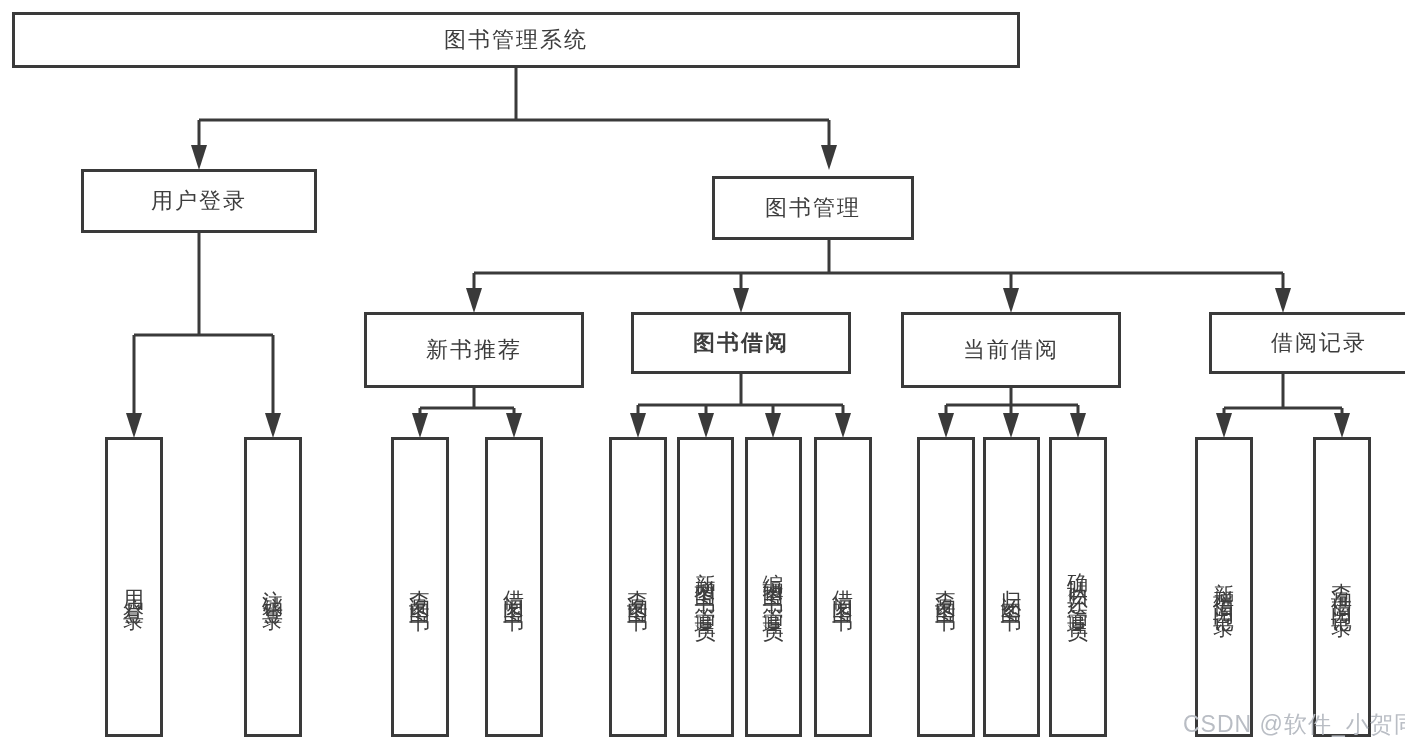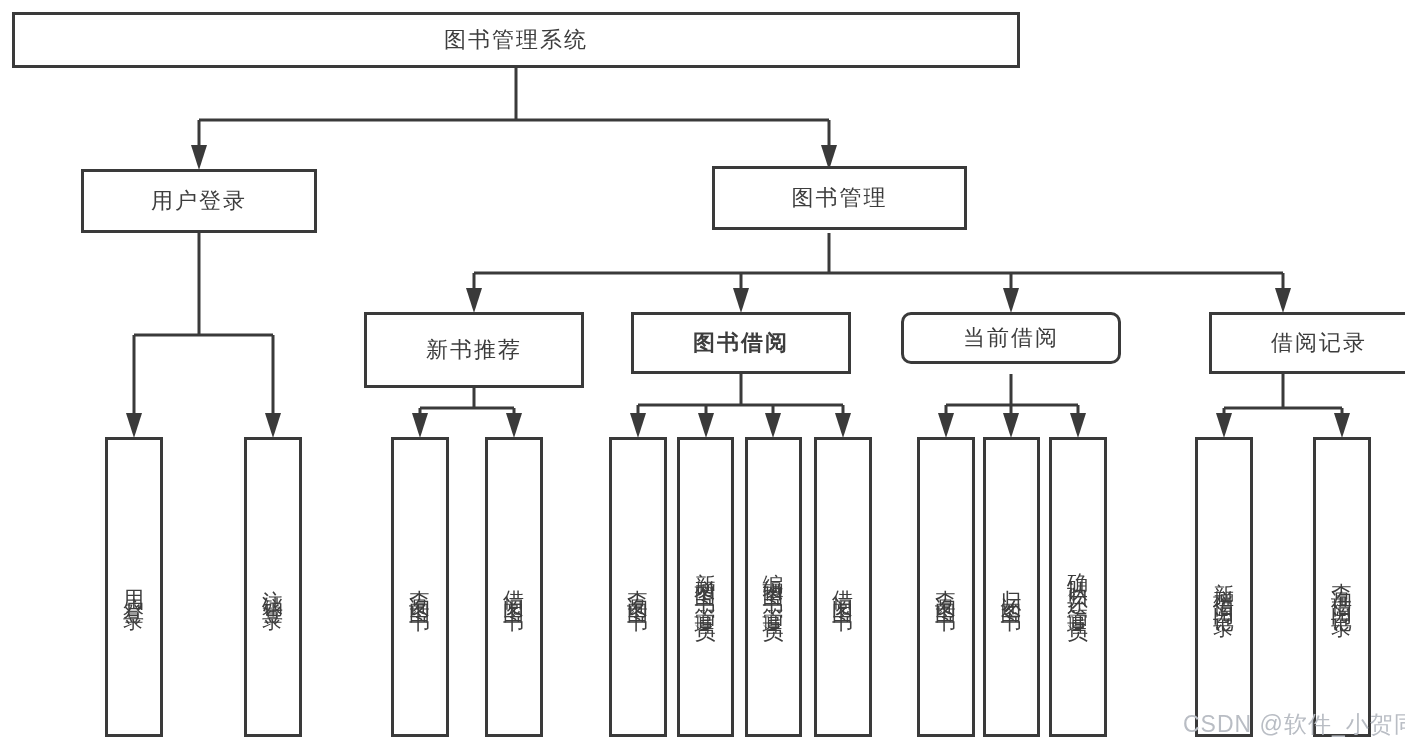--- a/index.html
+++ b/index.html
@@ -78,31 +78,31 @@
     </g>
   </svg>
 
   <div class="box hbox" style="left:12px;top:12px;width:1008px;height:56px;">
     <span>图书管理系统</span>
   </div>
 
   <div class="box hbox" style="left:81px;top:169px;width:236px;height:64px;">
     <span>用户登录</span>
   </div>
-  <div class="box hbox" style="left:712px;top:166px;width:255px;height:64px;">
+  <div class="box hbox" style="left:712px;top:176px;width:202px;height:64px;">
     <span>图书管理</span>
   </div>
 
   <div class="box hbox" style="left:364px;top:312px;width:220px;height:76px;">
     <span>新书推荐</span>
   </div>
   <div class="box hbox" style="left:631px;top:312px;width:220px;height:62px;font-weight:bold;">
     <span>图书借阅</span>
   </div>
-  <div class="box hbox" style="left:901px;top:312px;width:220px;height:52px;border-radius:10px;">
+  <div class="box hbox" style="left:901px;top:312px;width:220px;height:76px;">
     <span>当前借阅</span>
   </div>
   <div class="box hbox" style="left:1173px;top:312px;width:220px;height:62px;margin-left:36px;">
     <span>借阅记录</span>
   </div>
 
   <div class="box vbox" style="left:105px;top:437px;width:58px;height:300px;">
     <span>用户登录</span>
   </div>
   <div class="box vbox" style="left:244px;top:437px;width:58px;height:300px;">

